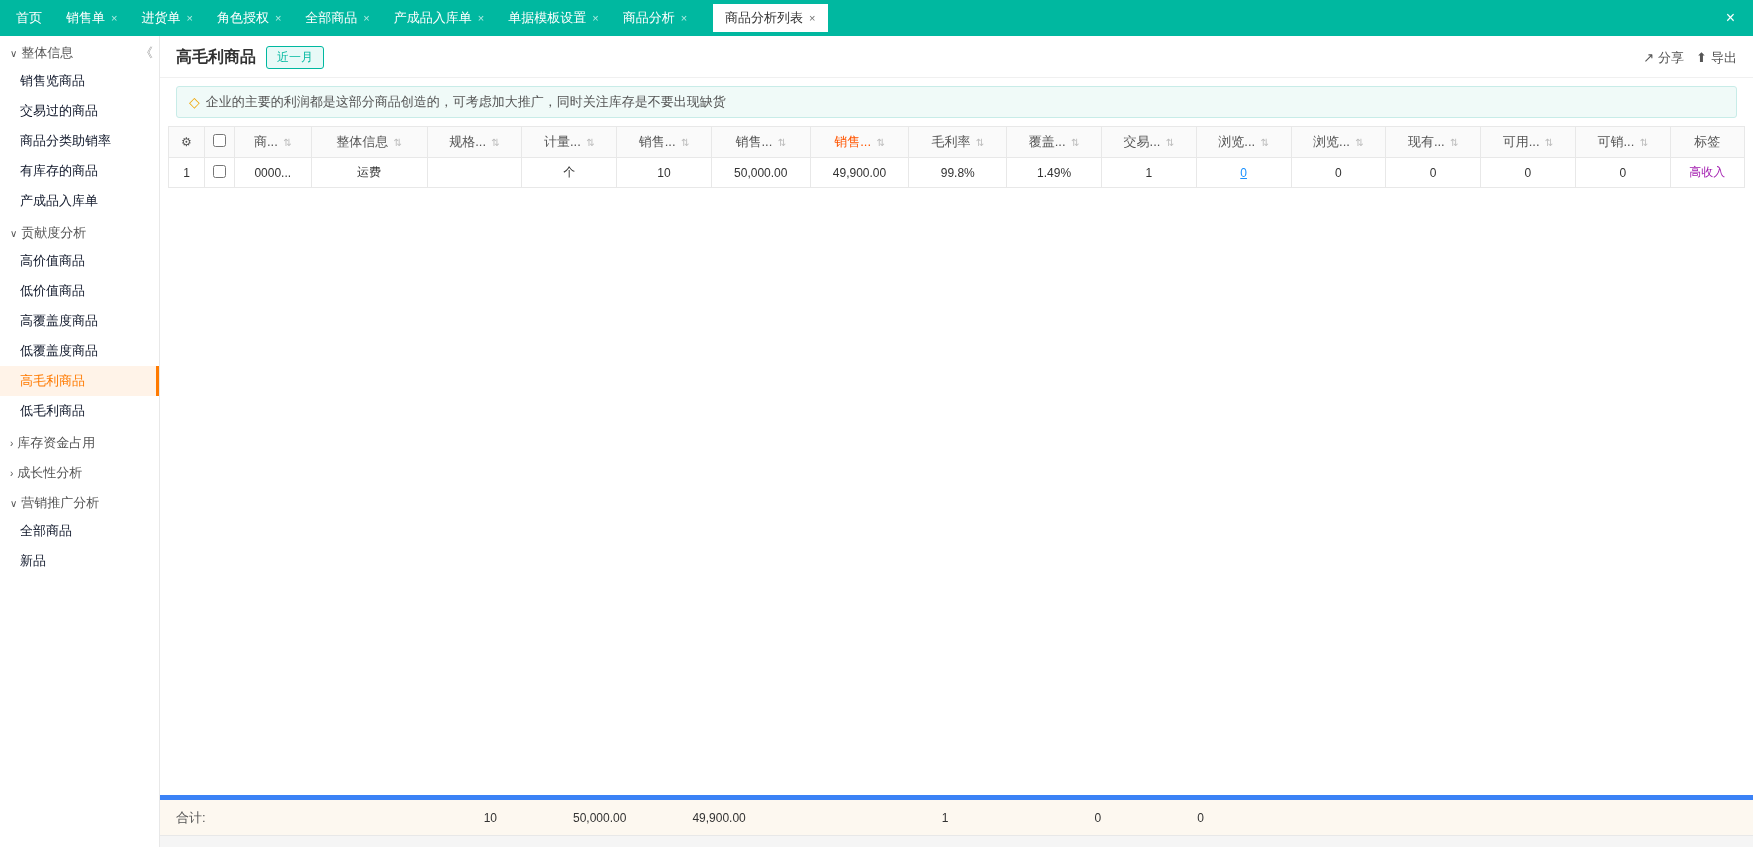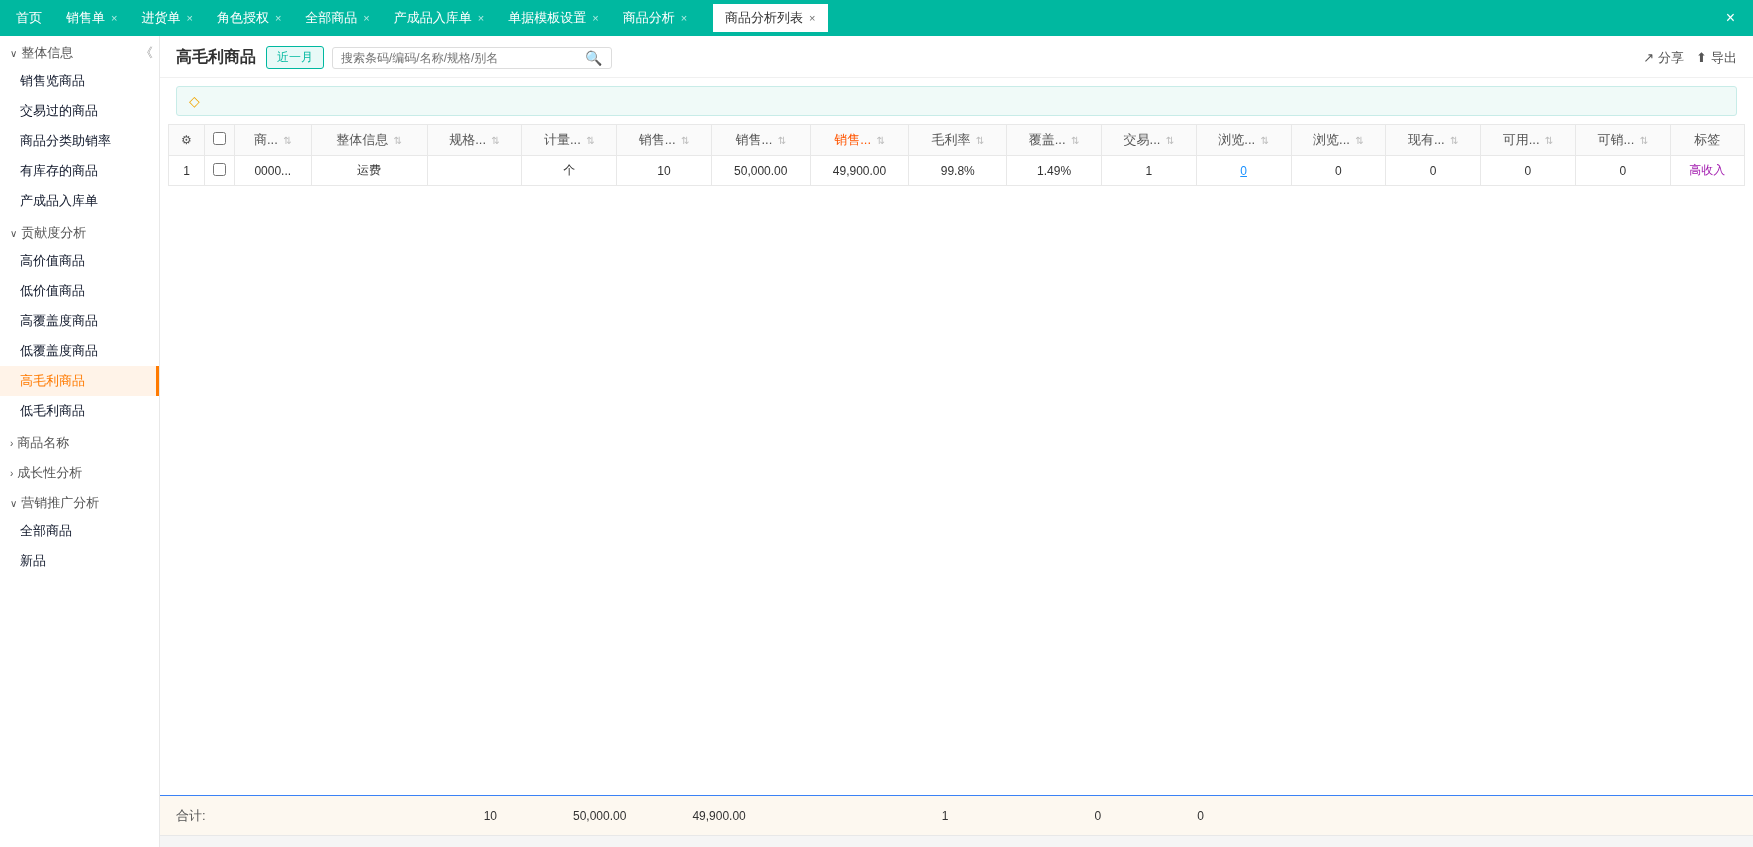--- a/index.html
+++ b/index.html
@@ -212,21 +212,21 @@
       white-space: nowrap;
     }
     td.tag-cell { color: #a21caf; }
 
     
     .footer-bar {
       display: flex;
       align-items: center;
       padding: 8px 16px;
       background: #fdf8f0;
-      border-top: 1px solid #3b82f6;
+      border-top: 5px solid #3b82f6;
       flex-shrink: 0;
       font-size: 13px;
       color: #555;
       min-height: 40px;
     }
     .footer-bar .total-label { margin-right: 20px; }
     .footer-cells {
       display: flex;
       align-items: center;
       flex: 1;
@@ -338,21 +338,21 @@
     </div>
     <div class="sidebar-item active">
       <span>高毛利商品</span>
     </div>
     <div class="sidebar-item">
       <span>低毛利商品</span>
     </div>
 
     <div class="sidebar-group-header">
       <span class="arrow">›</span>
-      <span>商品名称</span>
+      <span>库存资金占用</span>
     </div>
 
     <div class="sidebar-group-header">
       <span class="arrow">›</span>
       <span>成长性分析</span>
     </div>
 
     <div class="sidebar-group-header">
       <span class="arrow">∨</span>
       <span>营销推广分析</span>
@@ -363,38 +363,35 @@
     <div class="sidebar-item">
       <span>新品</span>
     </div>
   </div>
 
   <div class="content">
 
     <div class="content-header">
       <span class="content-title">高毛利商品</span>
       <button class="filter-btn">近一月</button>
-      <div class="search-box">
-        <input type="text" placeholder="搜索条码/编码/名称/规格/别名" style="">
-        <span class="search-icon">🔍</span>
-      </div>
       <div class="header-actions">
         <div class="action-btn">
           <span>↗</span>
           <span>分享</span>
         </div>
         <div class="action-btn">
           <span>⬆</span>
           <span>导出</span>
         </div>
       </div>
     </div>
 
     <div class="notice-bar">
       <span class="notice-icon">◇</span>
+      <span>企业的主要的利润都是这部分商品创造的，可考虑加大推广，同时关注库存是不要出现缺货</span>
     </div>
 
     <div class="table-wrapper">
       <table>
         <thead>
           <tr>
             <th>⚙</th>
             <th class="checkbox-cell">
               <input type="checkbox" style="">
             </th>

